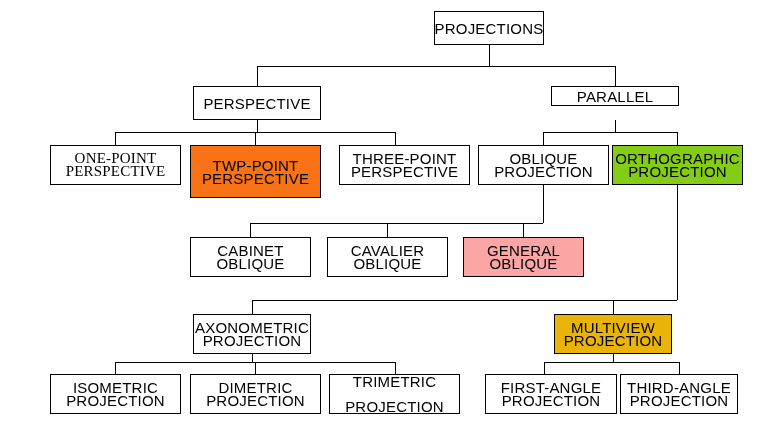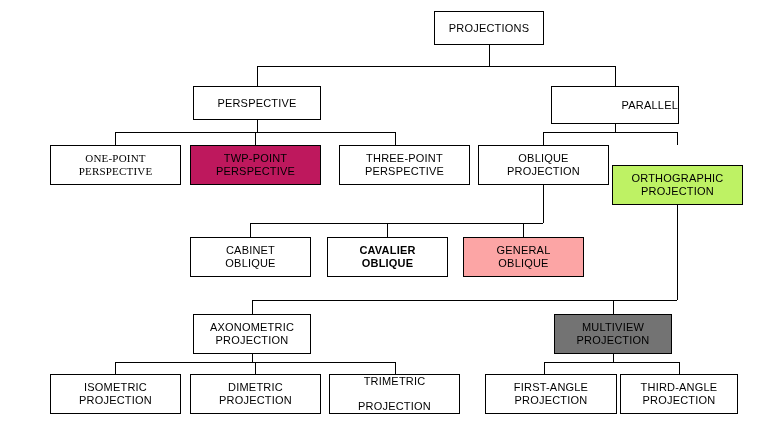--- a/index.html
+++ b/index.html
@@ -18,21 +18,21 @@
   .node {
     position: absolute;
     box-sizing: border-box;
     border: 1px solid #000000;
     background: #ffffff;
     display: flex;
     flex-direction: column;
     align-items: center;
     justify-content: center;
     text-align: center;
-    font-size: 11px;
+    font-size: 15px;
     line-height: 13px;
     color: #000000;
     letter-spacing: 0.2px;
     z-index: 2;
   }
   .node .l2 {
     display: block;
   }
   .edge {
     position: absolute;
@@ -76,60 +76,60 @@
     <div class="edge v" style="left: 613px; top: 354px; height: 8px; background: rgb(0, 0, 0);"></div>
     <div class="edge h" style="left: 544px; top: 362px; width: 135px; background: rgb(0, 0, 0);"></div>
     <div class="edge v" style="left: 544px; top: 362px; height: 12px; background: rgb(0, 0, 0);"></div>
     <div class="edge v" style="left: 679px; top: 362px; height: 12px; background: rgb(0, 0, 0);"></div>
     <div class="node" style="left: 434px; top: 11px; width: 110px; height: 34px; background: rgb(255, 255, 255); border-color: rgb(0, 0, 0);">
       <span class="l1">PROJECTIONS</span>
     </div>
     <div class="node" style="left: 193px; top: 86px; width: 128px; height: 34px; background: rgb(255, 255, 255); border-color: rgb(0, 0, 0);">
       <span class="l1">PERSPECTIVE</span>
     </div>
-    <div class="node" style="left: 551px; top: 86px; width: 128px; height: 38px; background: rgb(255, 255, 255); border-color: rgb(0, 0, 0); align-items: flex-end;">
+    <div class="node" style="left: 551px; top: 86px; width: 128px; height: 20px; background: rgb(255, 255, 255); border-color: rgb(0, 0, 0);">
       <span class="l1">PARALLEL</span>
     </div>
     <div class="node" style="left: 50px; top: 145px; width: 131px; height: 40px; background: rgb(255, 255, 255); border-color: rgb(0, 0, 0); font-family: Liberation Serif, serif;">
       <span class="l1">ONE-POINT</span>
       <span class="l2">PERSPECTIVE</span>
     </div>
-    <div class="node" style="left: 190px; top: 145px; width: 131px; height: 40px; background: #be185d; border-color: rgb(0, 0, 0);">
+    <div class="node" style="left: 190px; top: 145px; width: 131px; height: 53px; background: #f97316; border-color: rgb(0, 0, 0);">
       <span class="l1">TWP-POINT</span>
       <span class="l2">PERSPECTIVE</span>
     </div>
     <div class="node" style="left: 329px; top: 145px; width: 131px; height: 40px; background: rgb(255, 255, 255); border-color: rgb(0, 0, 0); margin-left: 10px;">
       <span class="l1">THREE-POINT</span>
       <span class="l2">PERSPECTIVE</span>
     </div>
     <div class="node" style="left: 478px; top: 145px; width: 131px; height: 40px; background: rgb(255, 255, 255); border-color: rgb(0, 0, 0);">
       <span class="l1">OBLIQUE</span>
       <span class="l2">PROJECTION</span>
     </div>
-    <div class="node" style="left: 612px; top: 145px; width: 131px; height: 40px; background: #bef264; border-color: rgb(0, 0, 0); margin-top: 20px;">
+    <div class="node" style="left: 612px; top: 145px; width: 131px; height: 40px; background: #84cc16; border-color: rgb(0, 0, 0);">
       <span class="l1">ORTHOGRAPHIC</span>
       <span class="l2">PROJECTION</span>
     </div>
     <div class="node" style="left: 190px; top: 237px; width: 121px; height: 40px; background: rgb(255, 255, 255); border-color: rgb(0, 0, 0);">
       <span class="l1">CABINET</span>
       <span class="l2">OBLIQUE</span>
     </div>
-    <div class="node" style="left: 327px; top: 237px; width: 121px; height: 40px; background: rgb(255, 255, 255); border-color: rgb(0, 0, 0); font-weight: bold;">
+    <div class="node" style="left: 327px; top: 237px; width: 121px; height: 40px; background: rgb(255, 255, 255); border-color: rgb(0, 0, 0);">
       <span class="l1">CAVALIER</span>
       <span class="l2">OBLIQUE</span>
     </div>
     <div class="node" style="left: 463px; top: 237px; width: 121px; height: 40px; background: #fca5a5; border-color: rgb(0, 0, 0);">
       <span class="l1">GENERAL</span>
       <span class="l2">OBLIQUE</span>
     </div>
     <div class="node" style="left: 193px; top: 314px; width: 118px; height: 40px; background: rgb(255, 255, 255); border-color: rgb(0, 0, 0);">
       <span class="l1">AXONOMETRIC</span>
       <span class="l2">PROJECTION</span>
     </div>
-    <div class="node" style="left: 554px; top: 314px; width: 118px; height: 40px; background: #737373; border-color: rgb(0, 0, 0);">
+    <div class="node" style="left: 554px; top: 314px; width: 118px; height: 40px; background: #eab308; border-color: rgb(0, 0, 0);">
       <span class="l1">MULTIVIEW</span>
       <span class="l2">PROJECTION</span>
     </div>
     <div class="node" style="left: 50px; top: 374px; width: 131px; height: 40px; background: rgb(255, 255, 255); border-color: rgb(0, 0, 0);">
       <span class="l1">ISOMETRIC</span>
       <span class="l2">PROJECTION</span>
     </div>
     <div class="node" style="left: 190px; top: 374px; width: 131px; height: 40px; background: rgb(255, 255, 255); border-color: rgb(0, 0, 0);">
       <span class="l1">DIMETRIC</span>
       <span class="l2">PROJECTION</span>

